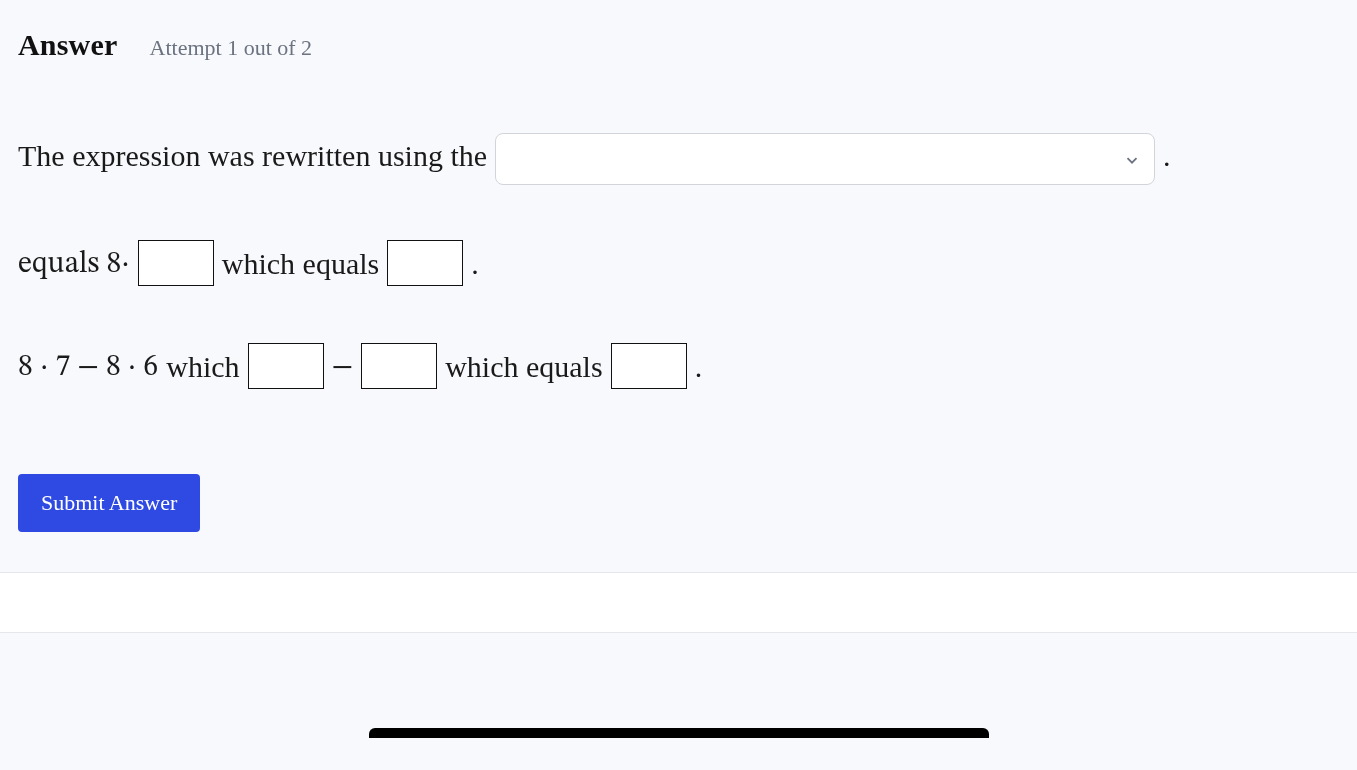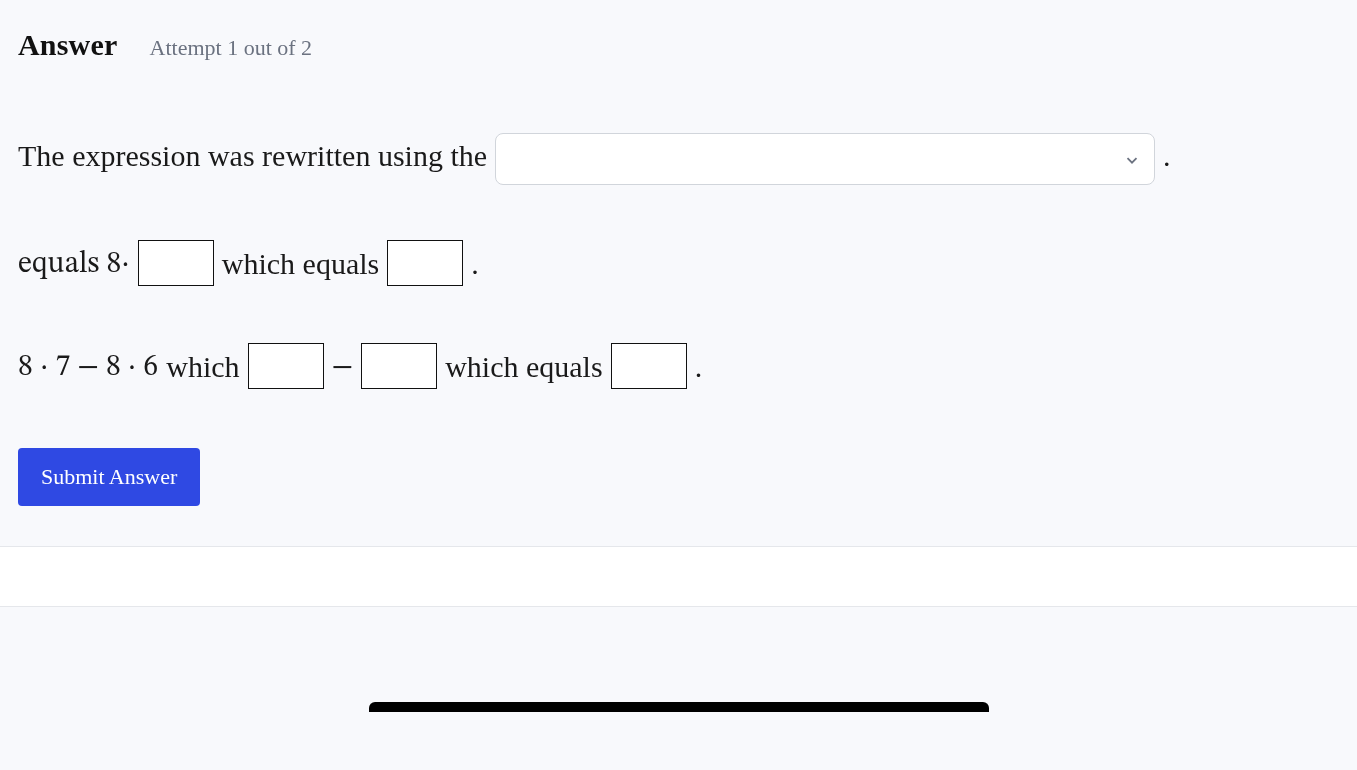--- a/index.html
+++ b/index.html
@@ -12,21 +12,21 @@
   }
   .panel {
     background:#f8f9fc;
     padding:28px 18px 40px 18px;
     border-bottom:1px solid #e5e7eb;
   }
   .hdr { display:flex; align-items:baseline; gap:32px; margin-bottom:70px; }
   .hdr-title { font-weight:700; font-size:30px; color:#111; letter-spacing:0.2px;}
   .hdr-sub { font-size:22px; color:#6b7280; }
   .line { font-size:30px; line-height:1.6; margin-bottom:55px; display:flex; flex-wrap:wrap; align-items:flex-start; gap:6px 8px;}
-  .line:last-of-type { margin-bottom:57px; }
+  .line:last-of-type { margin-bottom:83px; }
   .math { font-family: 'Cambria Math','STIX Two Math','Latin Modern Math', Georgia, serif; }
   select.prop {
     height:52px;
     width:660px;
     border:1px solid #d1d5db;
     border-radius:8px;
     background:#fff;
     font-size:20px;
     padding:0 40px 0 14px;
     appearance:none;

